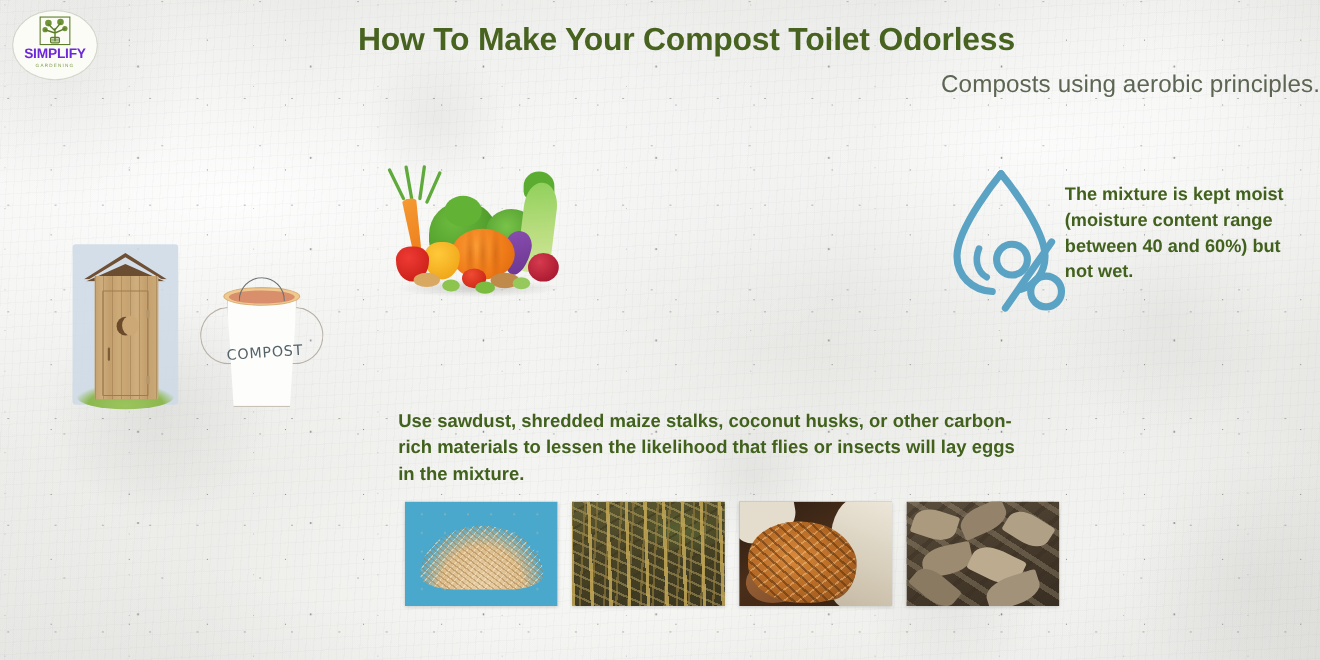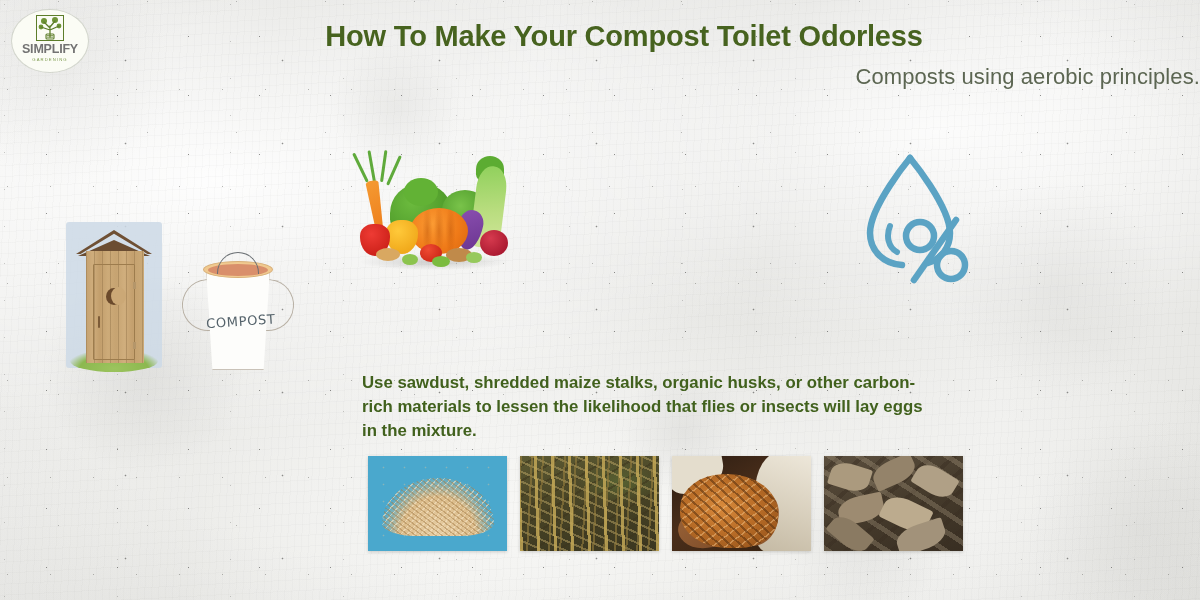--- a/index.html
+++ b/index.html
@@ -102,21 +102,21 @@
   .logo-mark {
     width: 28px; height: 26px;
     border: 1.3px solid #5d7d2a;
     position: relative;
     box-sizing: border-box;
   }
   .logo-word {
     font-size: 12.5px;
     font-weight: bold;
     letter-spacing: -0.2px;
-    color: #737373;
+    color: #6d28d9;
     line-height: 1;
     margin-top: 2px;
   }
   .logo-sub {
     font-size: 4.2px;
     letter-spacing: 1.1px;
     color: #7e9b4e;
     margin-top: 1.5px;
     white-space: nowrap;
   }
@@ -688,21 +688,22 @@
     <svg width="118" height="136" viewBox="0 0 118 136">
       <path d="M58 10 C58 10 18 58 18 85 C18 103 32 116 50 117" fill="none" stroke="#5ba3c4" stroke-width="6.5" stroke-linecap="round"></path>
       <path d="M58 10 C58 10 98 58 98 85 C98 100 89 111 76 115" fill="none" stroke="#5ba3c4" stroke-width="6.5" stroke-linecap="round"></path>
       <path d="M38 78 C34 88 36 99 45 104" fill="none" stroke="#5ba3c4" stroke-width="6" stroke-linecap="round"></path>
       <circle cx="68" cy="88" r="14" fill="none" stroke="#5ba3c4" stroke-width="6.5"></circle>
       <circle cx="99" cy="117" r="14" fill="none" stroke="#5ba3c4" stroke-width="6.5"></circle>
       <line x1="104" y1="72" x2="62" y2="132" stroke="#5ba3c4" stroke-width="6.5" stroke-linecap="round"></line>
     </svg>
   </div>
 
-  <div class="copy copy-carbon">Use sawdust, shredded maize stalks, organic husks, or other carbon-rich materials to lessen the likelihood that flies or insects will lay eggs in the mixture.</div>
+  <div class="copy copy-moist">The mixture is kept moist (moisture content range between 40 and 60%) but not wet.</div>
+  <div class="copy copy-carbon">Use sawdust, shredded maize stalks, coconut husks, or other carbon-rich materials to lessen the likelihood that flies or insects will lay eggs in the mixture.</div>
 
   <div class="photo photo-1">
     <div class="ph-inner ph-sawdust">
       <div class="fleck"></div>
       <div class="mound"></div>
     </div>
   </div>
 
   <div class="photo photo-2">
     <div class="ph-inner ph-maize">

